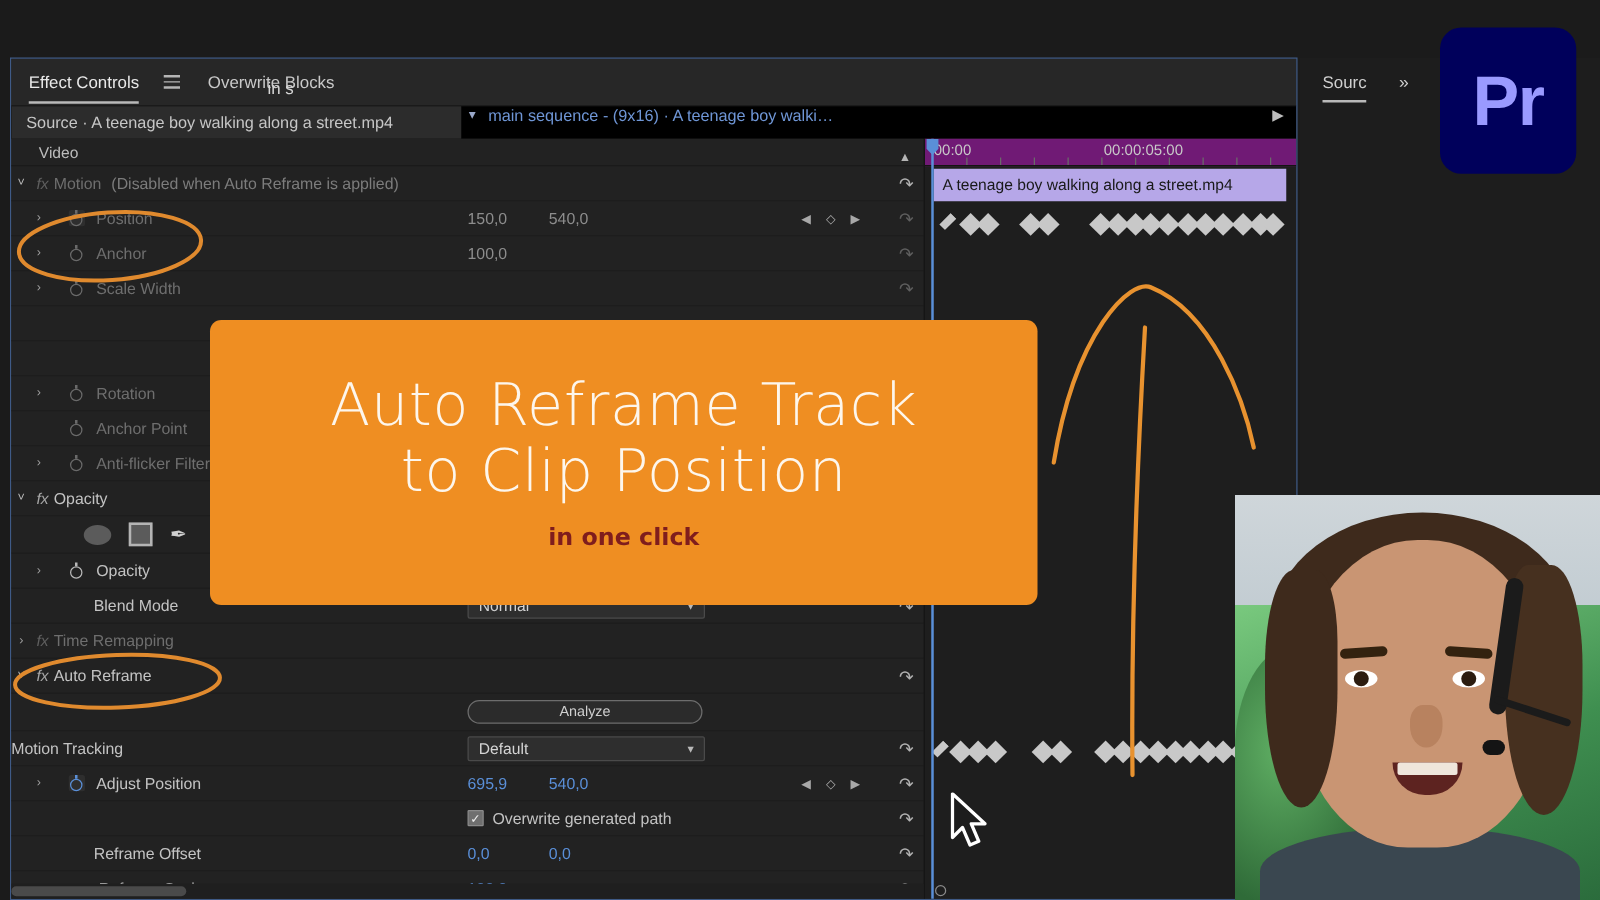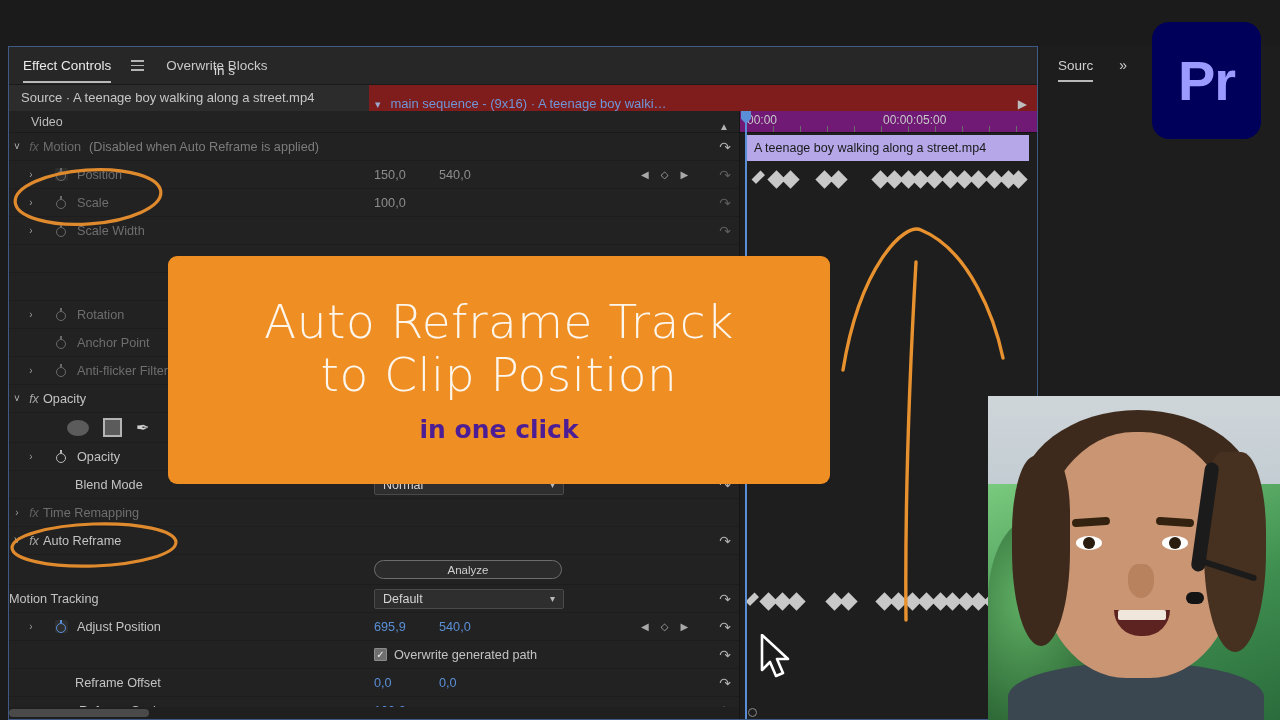--- a/index.html
+++ b/index.html
@@ -59,22 +59,22 @@
   .ptab { color: #c9c9c9; font-size: 13.5px; position: relative; margin-right: 8px; }
   .ptab.active { color: #e9e9e9; }
   .ptab.active::after {
     content:""; position:absolute; left:0; right:0; bottom:-10px; height:2px; background:#b9b9b9;
   }
   .hamburger { display:inline-flex; flex-direction:column; gap:3px; margin: 0 22px 0 12px; }
   .hamburger i { display:block; width:13px; height:1.5px; background:#b5b5b5; }
 
   
   .source-strip {
-    height: 26px; display: flex; align-items: flex-end;
-    font-size: 13px; background: #7f1d1d;
+    height: 26px; display: flex; align-items: flex-start;
+    font-size: 13px; background: #000000;
   }
   .src-name {
     color: #c6c6c6; padding-left: 12px; padding-right: 10px;
     background: #2c2c2c; height: 26px; line-height: 26px;
     width: 360px; white-space: nowrap; overflow: hidden;
   }
   .chev { color: #9aa8c9; margin: 0 10px 0 6px; font-size: 11px; }
   .seq-name { color: #6f96d6; white-space: nowrap; overflow: hidden; max-width: 290px; }
   .play-tri { margin-left: auto; margin-right: 10px; color: #bdbdbd; font-size: 12px; }
 
@@ -213,21 +213,21 @@
     width: 662px; height: 228px;
     background: #ef8e22; border-radius: 9px;
     display:flex; flex-direction:column; align-items:center; justify-content:center;
     z-index: 40;
   }
   .banner .l1, .banner .l2 {
     color: #fdf6ec; font-size: 47px; line-height: 1.12; letter-spacing: .5px;
     font-family: "DejaVu Sans", sans-serif; font-weight: 300;
   }
   .banner .l3 {
-    color: #4c1d95; font-size: 25px; font-weight: bold; margin-top: 14px;
+    color: #7f1d1d; font-size: 19px; font-weight: bold; margin-top: 14px;
     font-family: "DejaVu Sans", sans-serif;
   }
 
   
   .right-pane {
     position: absolute; top: 46px; left: 1040px;
     width: 240px; height: 674px; background: #1d1d1d;
   }
   .right-tabs { height: 38px; display:flex; align-items:center; padding-left: 18px; }
   .rtab { color:#cfcfcf; font-size: 13.5px; position: relative; }
@@ -362,21 +362,21 @@
         </div>
 
         <div class="row dim">
           <span class="arrow indent-1">›</span>
           <span class="sw" style="margin-left:12px">
             <span class="stopwatch sw-off">
                 <span class="stem"></span>
                 <span class="ring"></span>
               </span>
           </span>
-          <span class="label" style="margin-left:6px">Scale</span>
+          <span class="label" style="margin-left:6px">Anchor</span>
           <span class="val grey v1">100,0</span>
           <span class="reset dim">↷</span>
         </div>
 
         <div class="row dim">
           <span class="arrow indent-1">›</span>
           <span class="sw" style="margin-left:12px">
             <span class="stopwatch sw-off">
                 <span class="stem"></span>
                 <span class="ring"></span>

